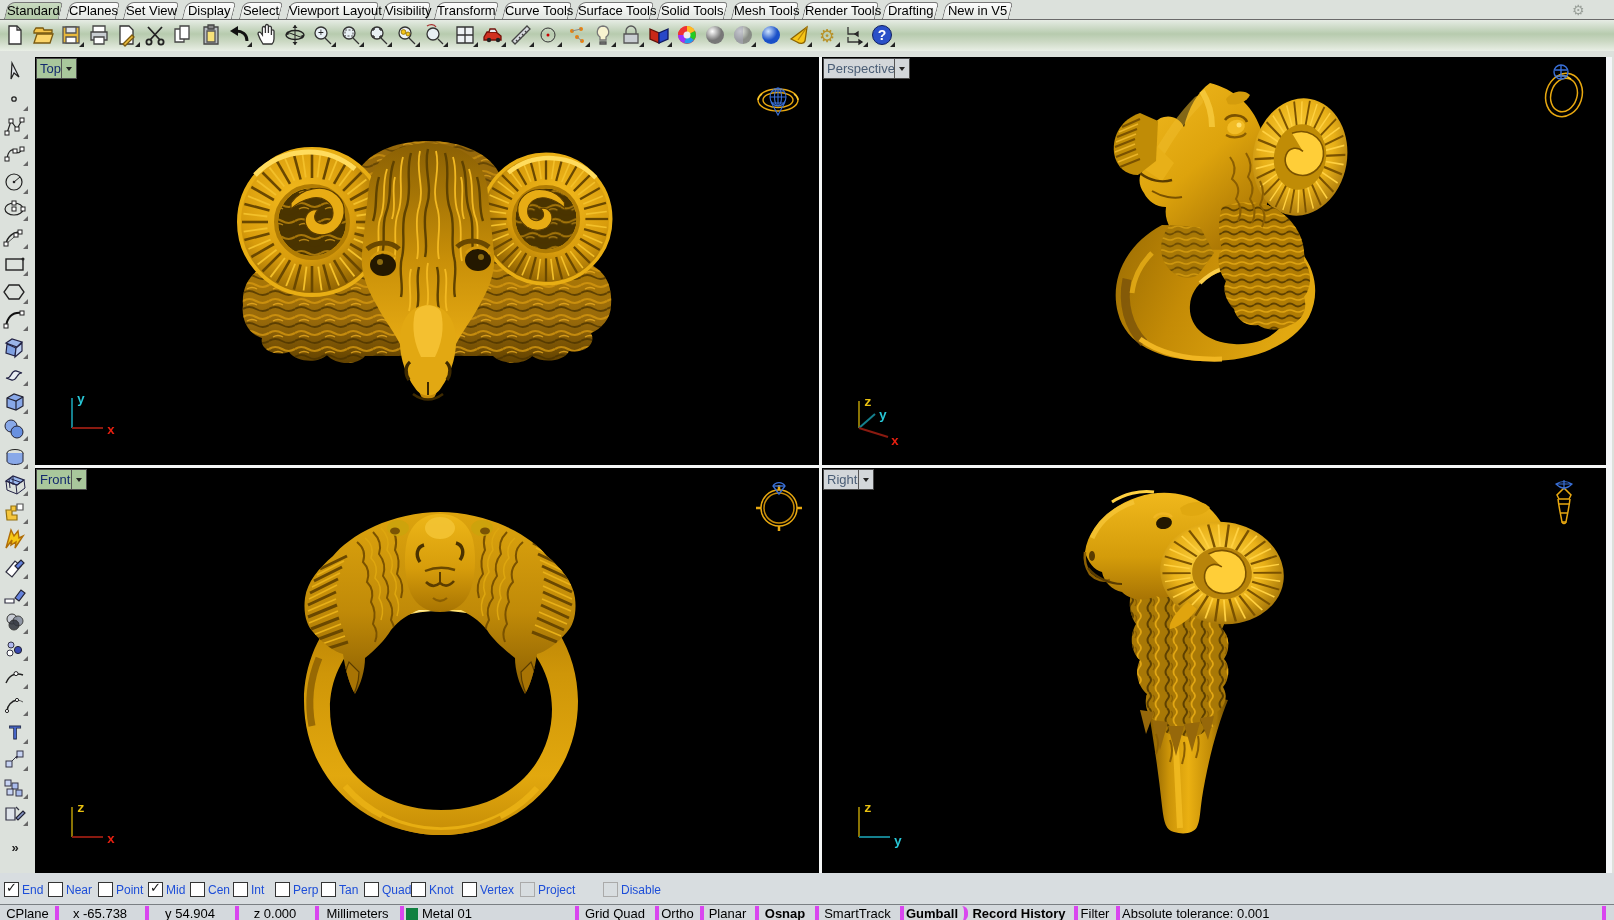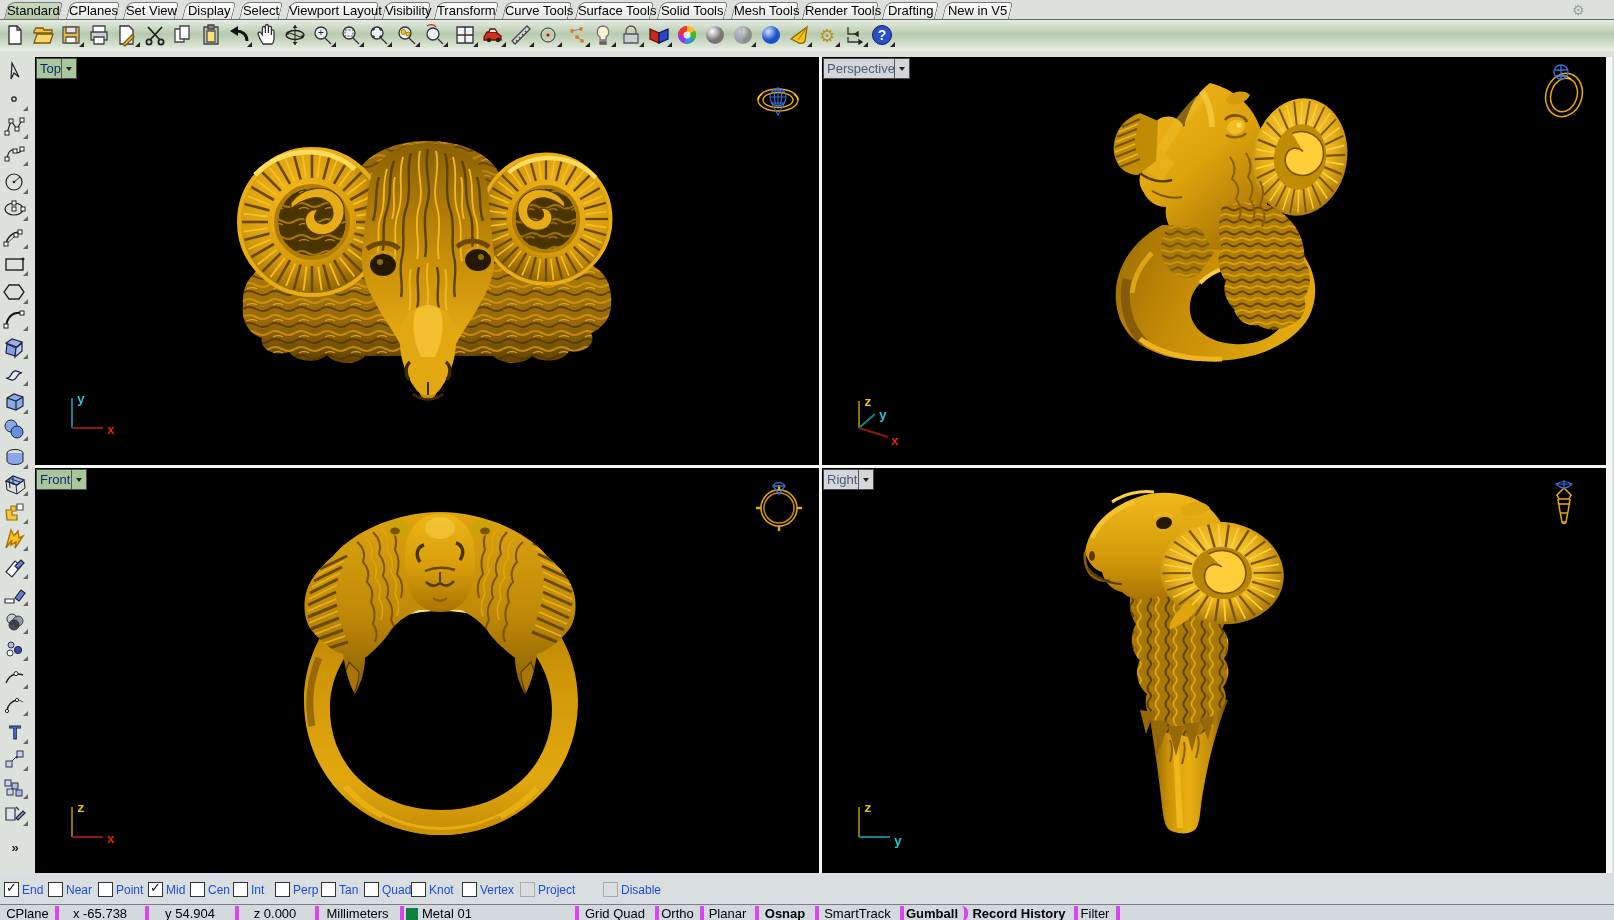--- a/index.html
+++ b/index.html
@@ -1172,14 +1172,15 @@
       <div class="st" style="left:315px;width:85px;">Millimeters</div>
       <div class="st" style="left:400px;width:175px;text-align:left;padding-left:6px;width:169px;"><span style="display:inline-block;width:12px;height:12px;background:#108040;vertical-align:-2px;margin-right:4px;"></span>Metal 01</div>
       <div class="st" style="left:575px;width:80px;">Grid Quad</div>
       <div class="st" style="left:655px;width:45px;">Ortho</div>
       <div class="st" style="left:700px;width:55px;">Planar</div>
       <div class="st" style="left:755px;width:60px;font-weight:bold;">Osnap</div>
       <div class="st" style="left:815px;width:85px;">SmartTrack</div>
       <div class="st" style="left:900px;width:64px;font-weight:bold;border-radius:6px;">Gumball</div>
       <div class="st" style="left:964px;width:110px;font-weight:bold;">Record History</div>
       <div class="st" style="left:1074px;width:42px;">Filter</div>
+      <div class="st" style="left:1116px;width:486px;text-align:left;padding-left:6px;width:480px;">Absolute tolerance: 0.001</div>
     </div>
 </div>
 
 </body></html>

